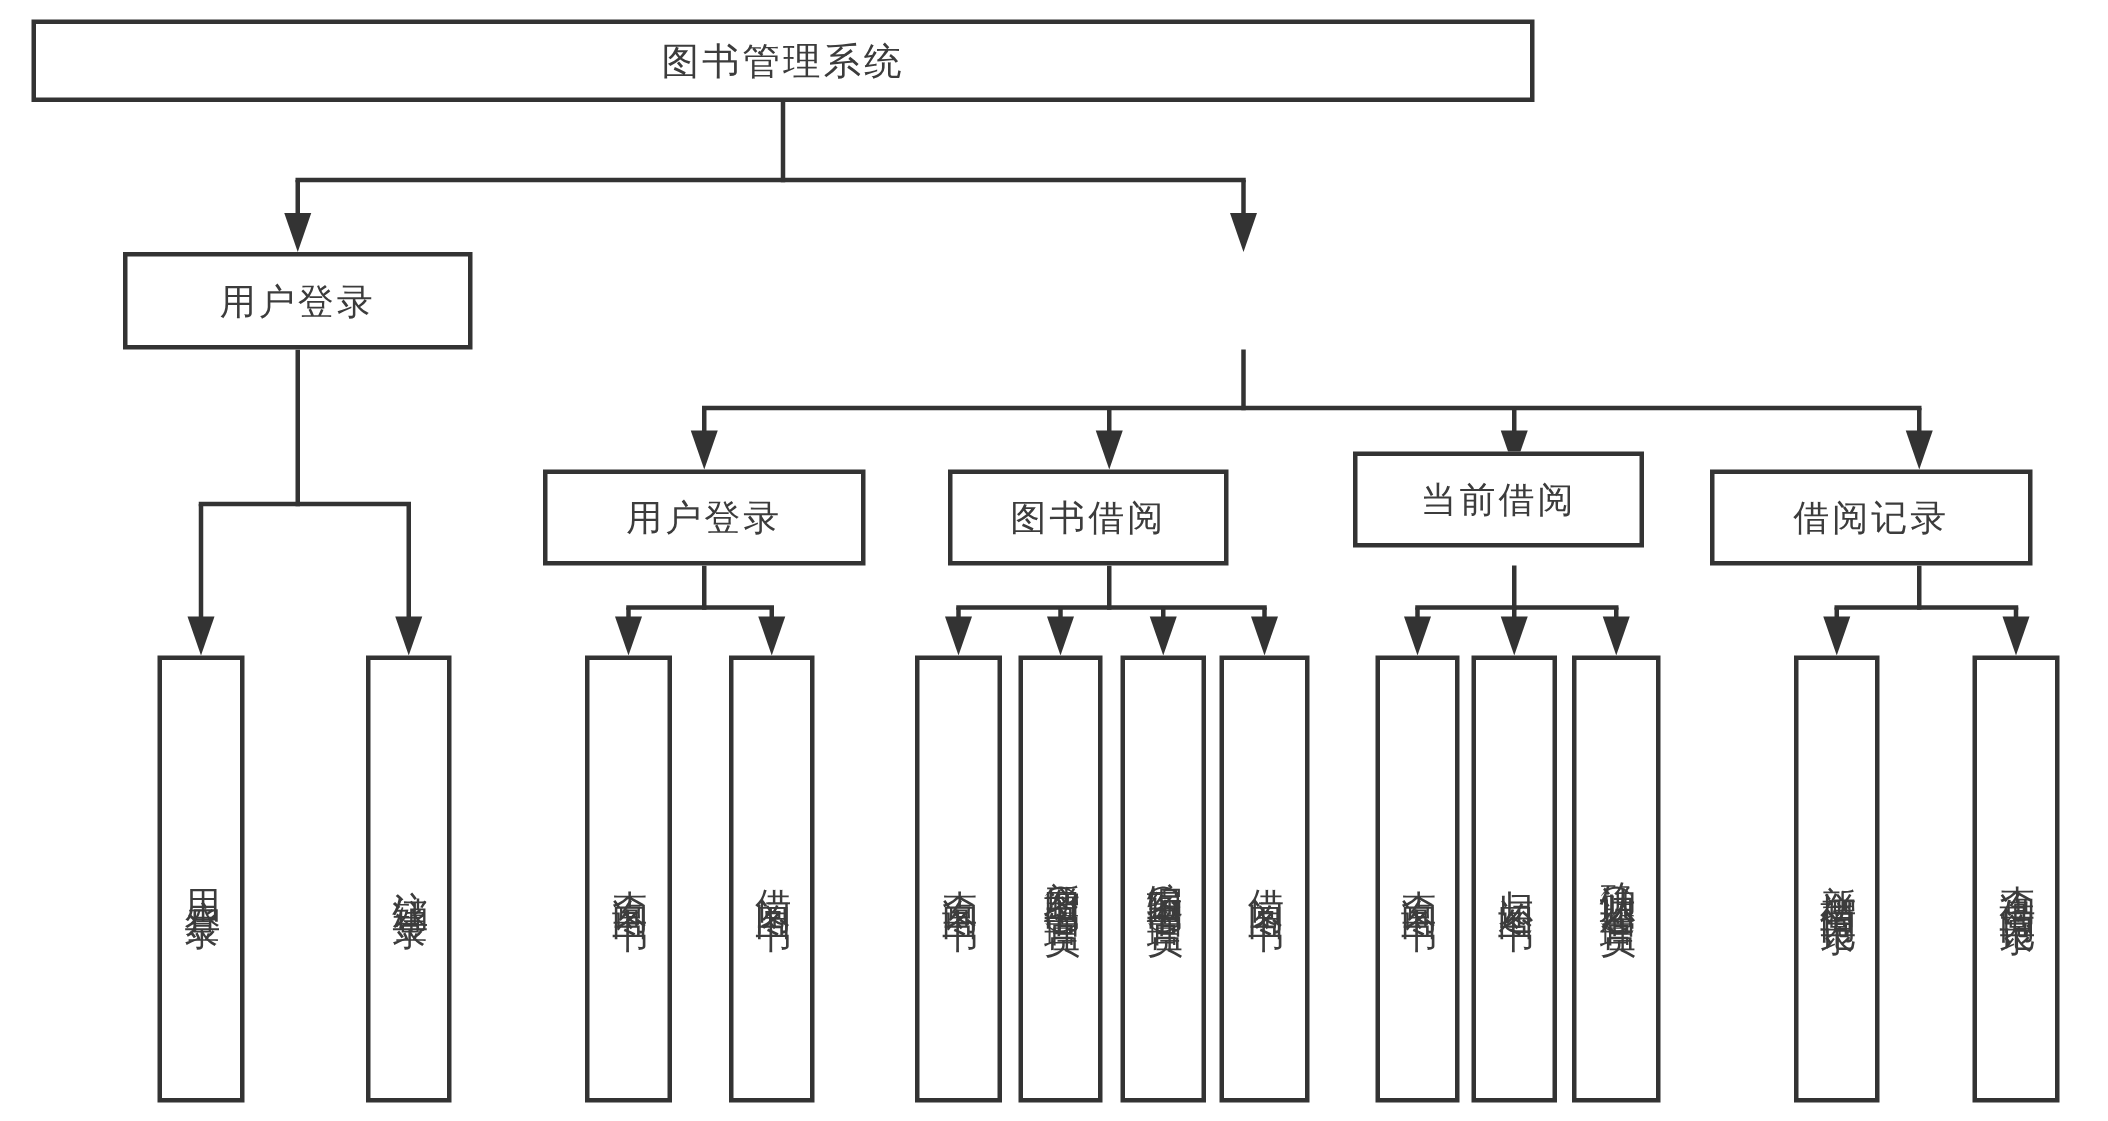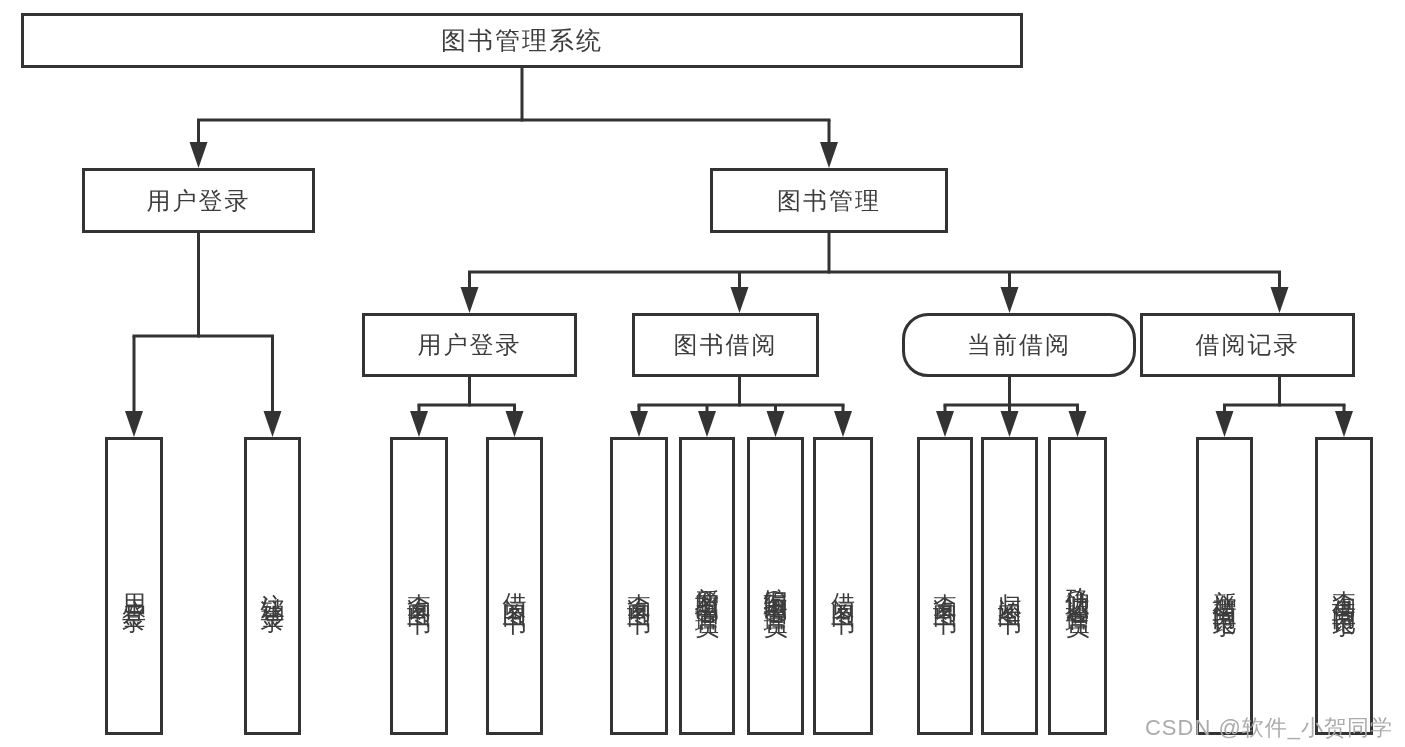--- a/index.html
+++ b/index.html
@@ -142,31 +142,28 @@
     </g>
   </svg>
 
   <div class="box h-box root-box" style="left:21px; top:13px; width:1002px; height:55px;text-align:right;">
     <span>图书管理系统</span>
   </div>
 
   <div class="box h-box" style="left:82px; top:168px; width:233px; height:65px;">
     <span>用户登录</span>
   </div>
-  <div class="box h-box" style="left:710px; top:168px; width:238px; height:65px;">
-    <span>图书管理</span>
-  </div>
 
   <div class="box h-box" style="left:362px; top:313px; width:215px; height:64px;">
     <span>用户登录</span>
   </div>
   <div class="box h-box" style="left:632px; top:313px; width:187px; height:64px;">
     <span>图书借阅</span>
   </div>
-  <div class="box h-box" style="left:902px; top:313px; width:234px; height:64px;border-radius:26px;">
+  <div class="box h-box" style="left:902px; top:301px; width:194px; height:64px;">
     <span>当前借阅</span>
   </div>
   <div class="box h-box" style="left:1140px; top:313px; width:215px; height:64px;">
     <span>借阅记录</span>
   </div>
 
   <div class="box v-box" style="left:105px; top:437px; width:58px; height:298px;">
     <span>用户登录</span>
   </div>
   <div class="box v-box" style="left:244px; top:437px; width:57px; height:298px;">
@@ -199,15 +196,14 @@
   <div class="box v-box" style="left:1048px; top:437px; width:59px; height:298px; letter-spacing:4px;">
     <span>确认归还（管理员）</span>
   </div>
   <div class="box v-box" style="left:1196px; top:437px; width:57px; height:298px; letter-spacing:5px;">
     <span>新增借阅记录</span>
   </div>
   <div class="box v-box" style="left:1315px; top:437px; width:58px; height:298px; letter-spacing:5px;">
     <span>查询借阅记录</span>
   </div>
 
-  <div id="watermark">CSDN @软件_小贺同学</div>
 
 </div>
 
 </body></html>

